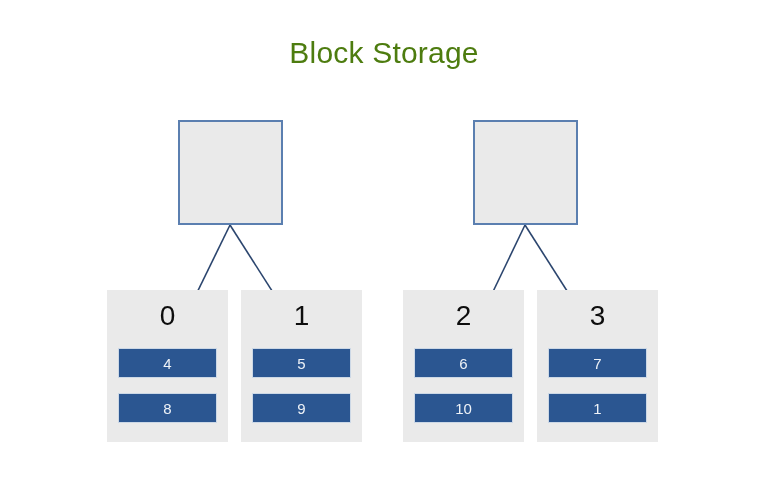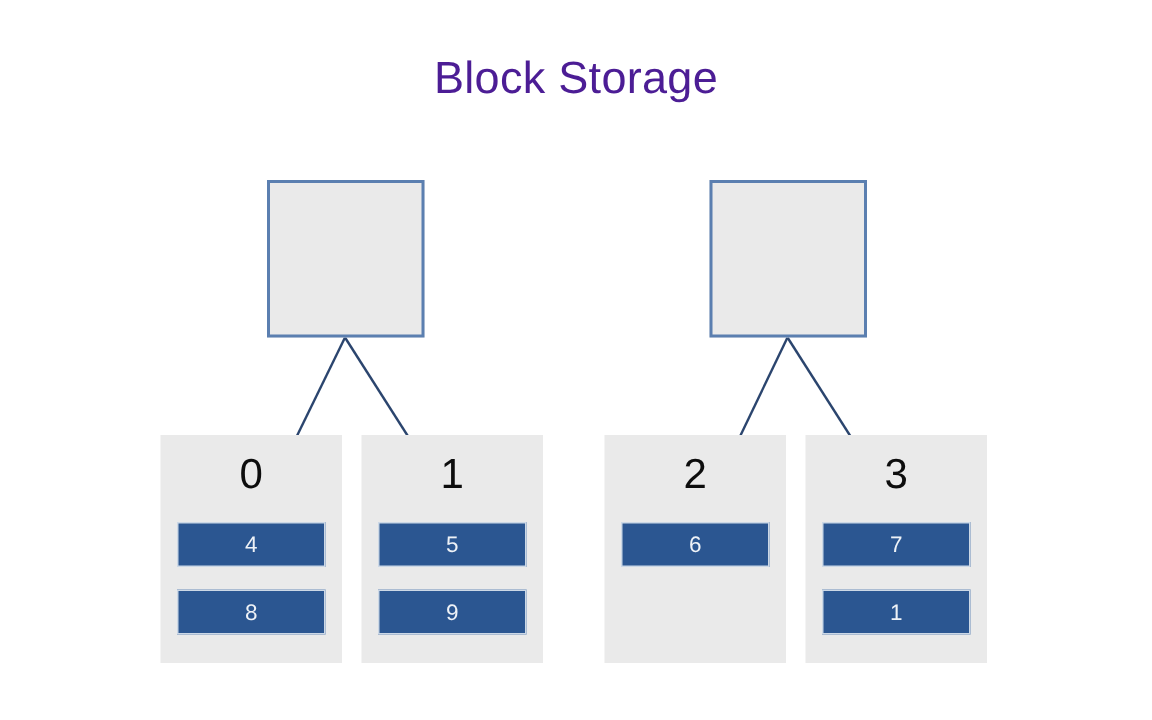--- a/index.html
+++ b/index.html
@@ -18,21 +18,21 @@
     overflow: hidden;
   }
   #title {
     position: absolute;
     left: 0;
     top: 36px;
     width: 768px;
     text-align: center;
     font-size: 30px;
     font-weight: 400;
-    color: #4c1d95;
+    color: #4d7c0f;
     letter-spacing: 0.2px;
   }
   .top-box {
     position: absolute;
     width: 105px;
     height: 105px;
     background: #eaeaea;
     border: 2px solid #5b7fb0;
     box-sizing: border-box;
   }
@@ -105,20 +105,21 @@
 
   <div class="group" style="left:241px; top:290px;">
     <div class="group-label">1</div>
     <div class="bar bar-top">5</div>
     <div class="bar bar-bottom">9</div>
   </div>
 
   <div class="group" style="left:403px; top:290px;">
     <div class="group-label">2</div>
     <div class="bar bar-top">6</div>
+    <div class="bar bar-bottom">10</div>
   </div>
 
   <div class="group" style="left:537px; top:290px;">
     <div class="group-label">3</div>
     <div class="bar bar-top">7</div>
     <div class="bar bar-bottom">1</div>
   </div>
 
 </div>
 

